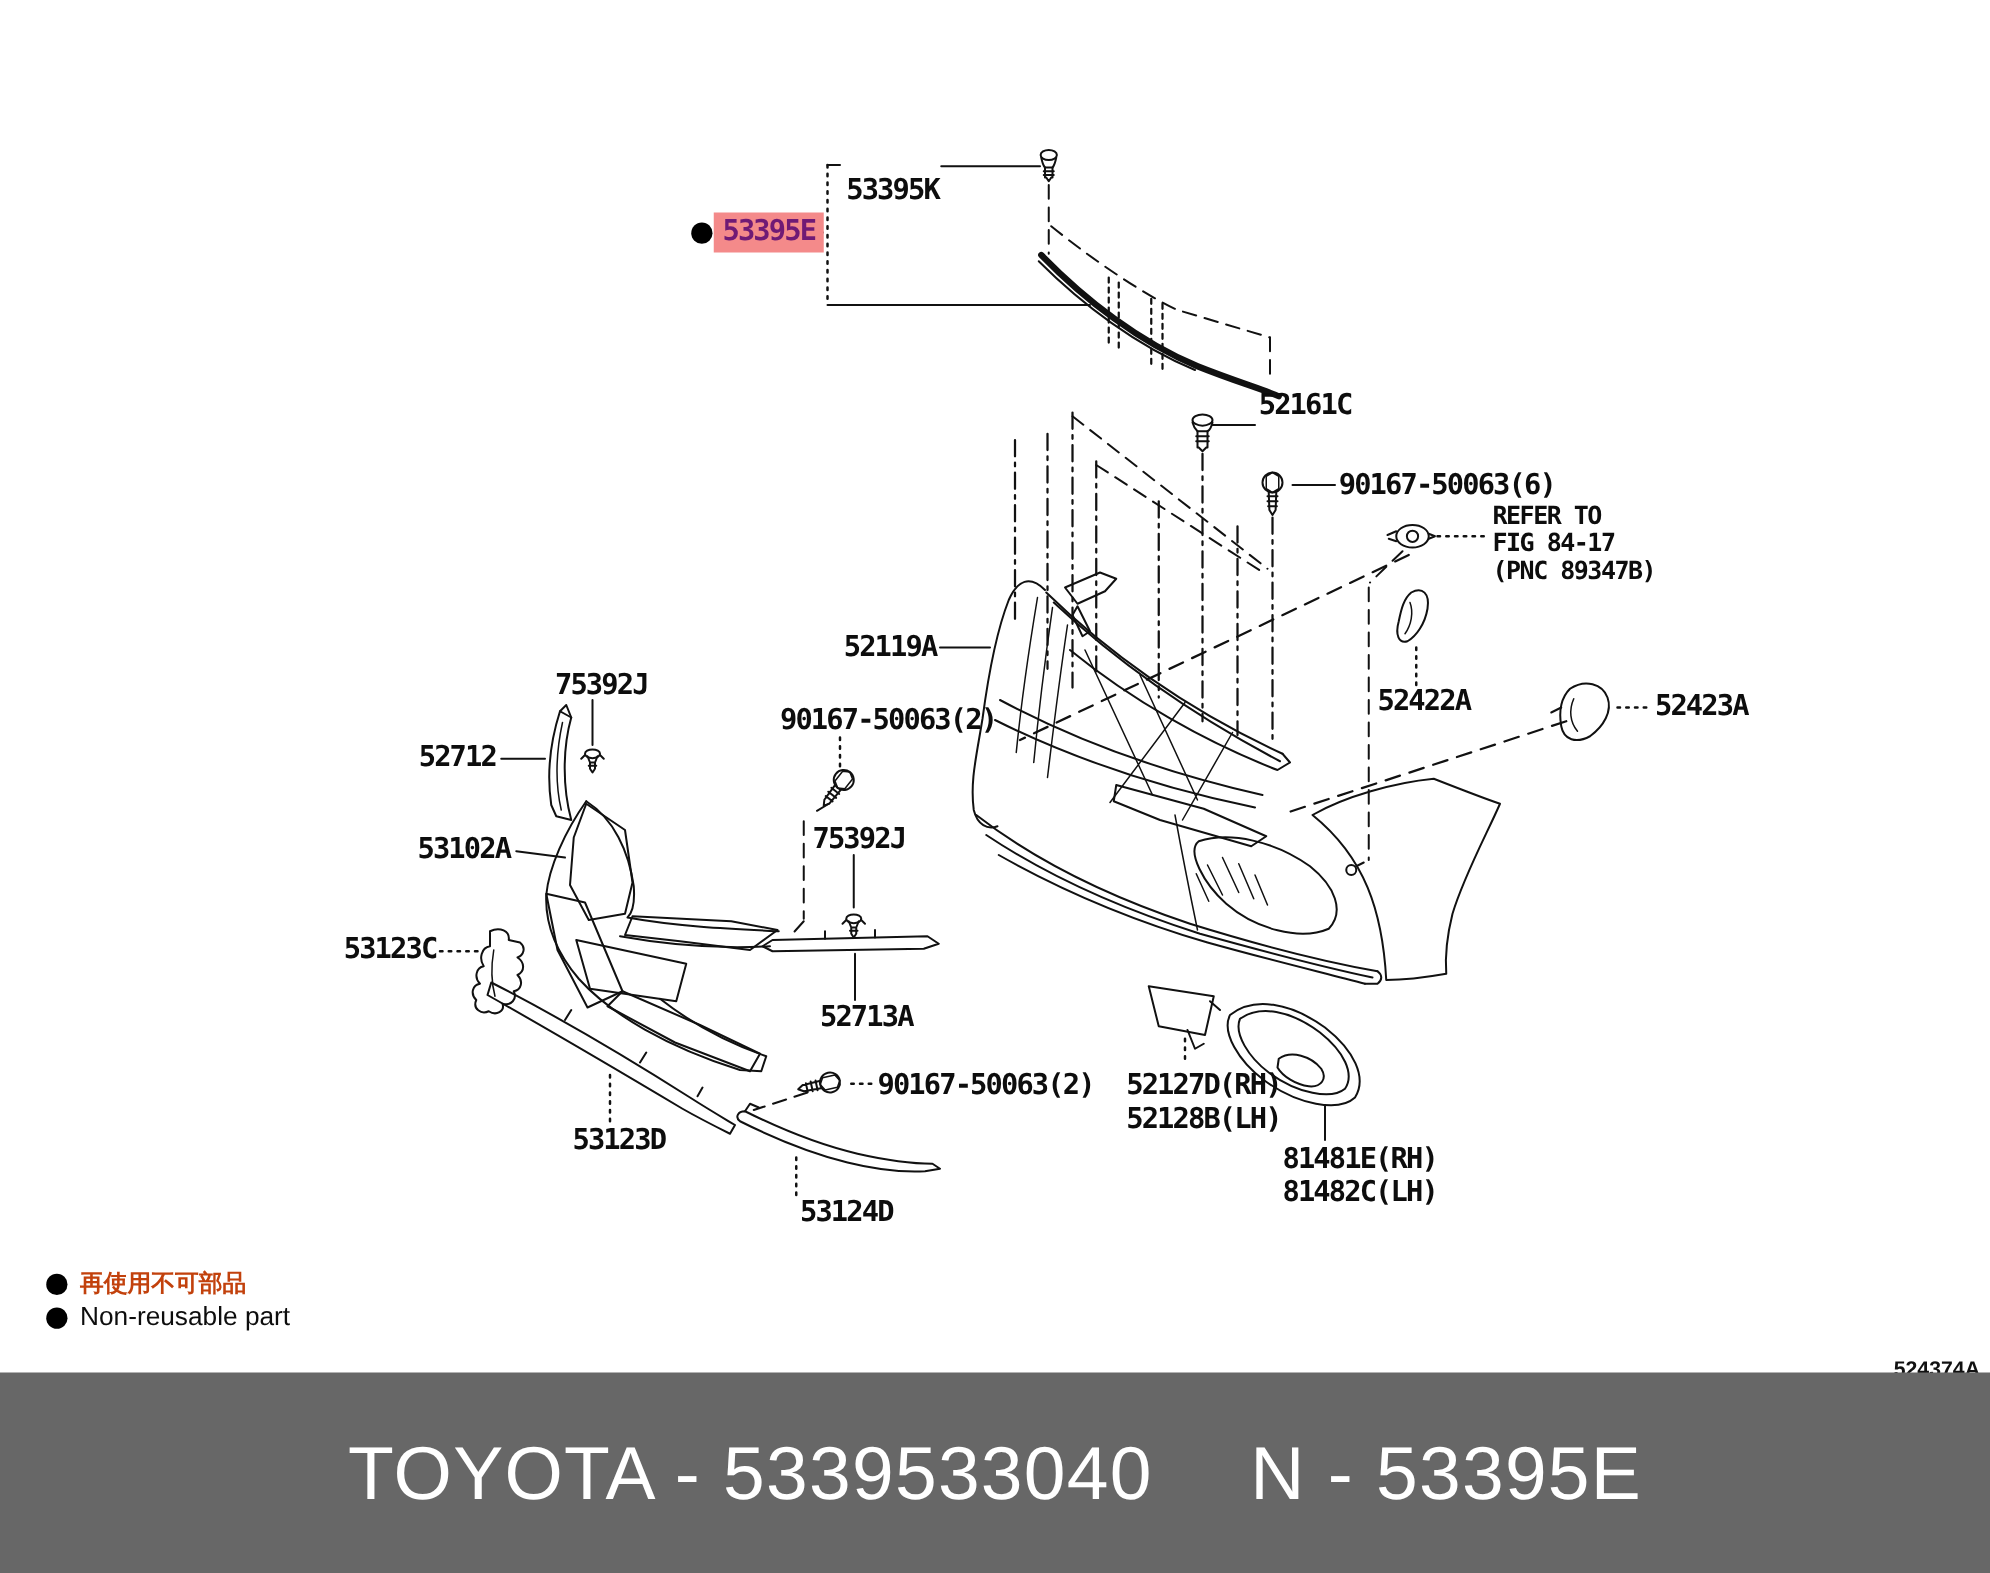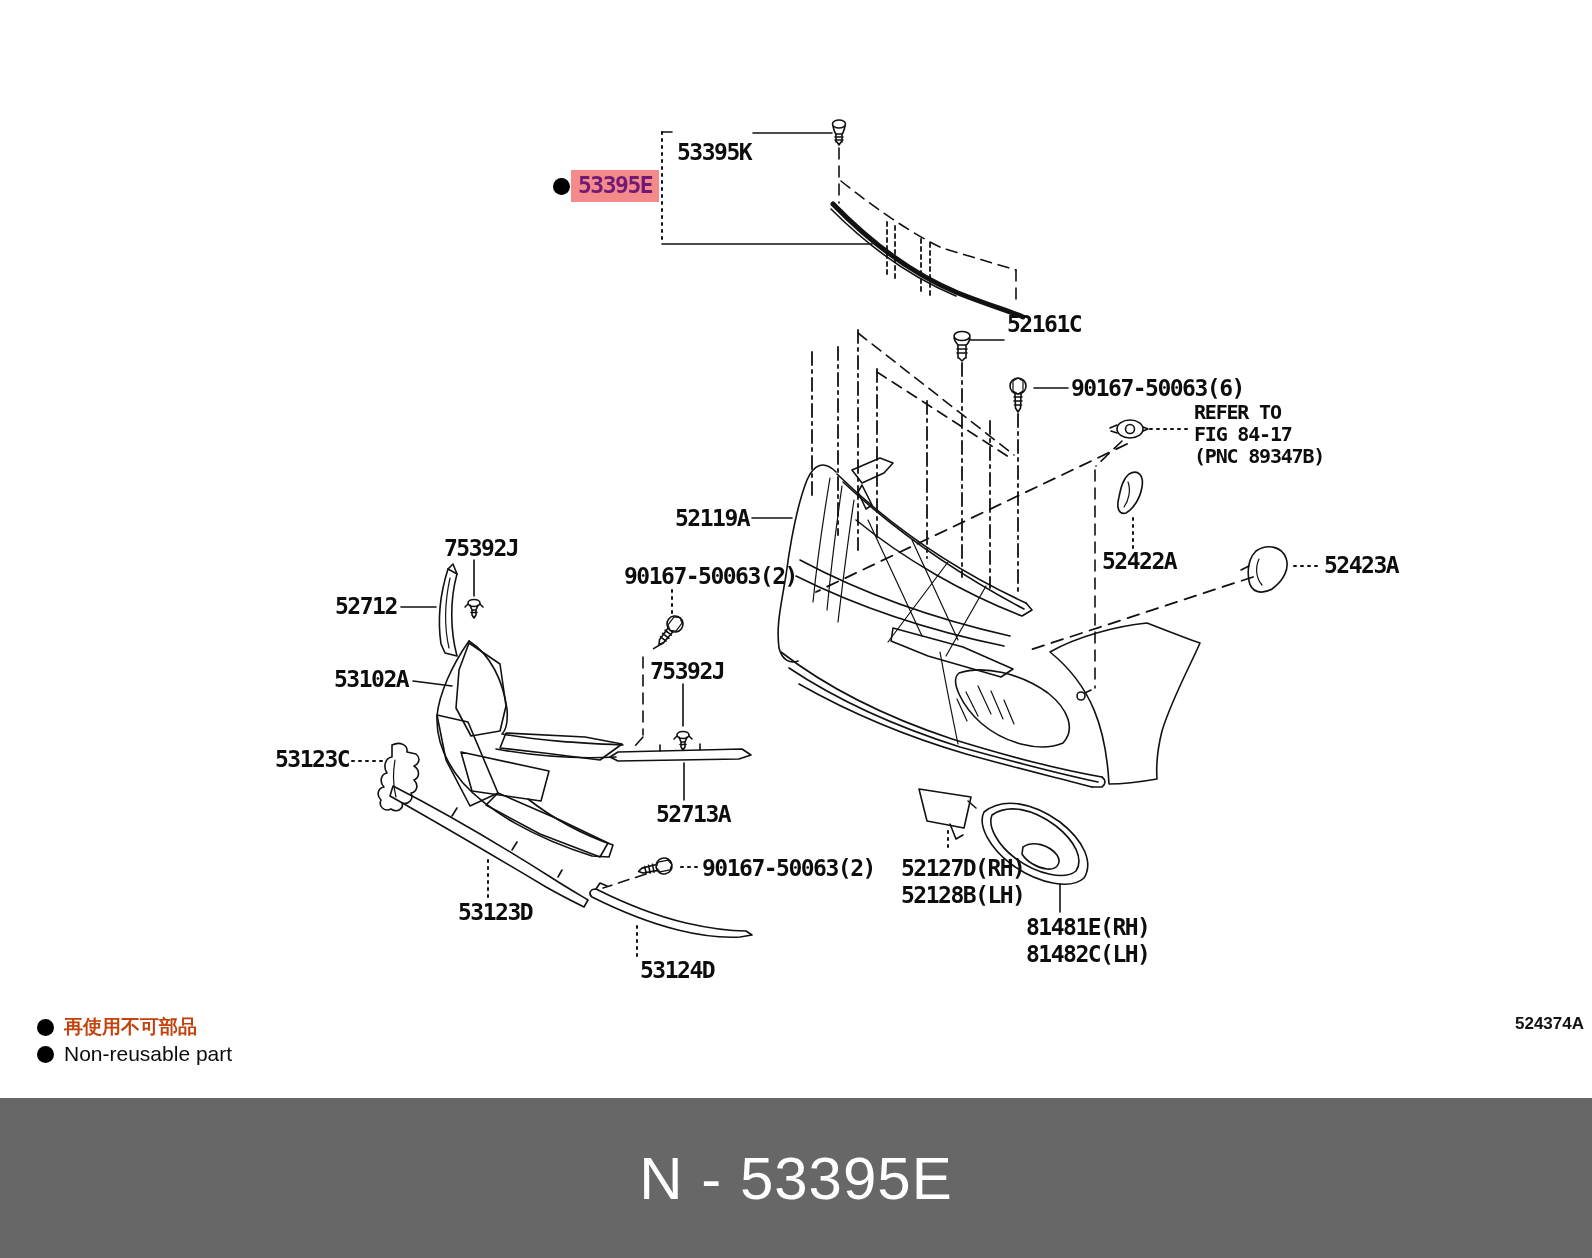--- a/index.html
+++ b/index.html
@@ -9,21 +9,21 @@
   svg.draw{position:absolute;left:0;top:0;}
   .lbl{position:absolute;font-family:"DejaVu Sans Mono",monospace;font-weight:bold;
        font-size:23px;letter-spacing:-1.5px;color:#0d0d0d;white-space:nowrap;line-height:1;}
   .lbl.sm{font-size:20px;letter-spacing:-1.2px;}
   .hl{background:#f48a8a;color:#701a75;padding:4px 7px 5px 7px;}
   .marker-dot{position:absolute;width:17px;height:17px;border-radius:50%;background:#000;}
   .legend-row{position:absolute;display:flex;align-items:center;gap:10px;}
   .legend-dot{width:17px;height:17px;border-radius:50%;background:#000;flex:0 0 auto;}
   .legend-jp{font-family:"DejaVu Sans",sans-serif;font-weight:bold;font-size:19px;color:#c2410c;}
   .legend-en{font-family:"Liberation Sans",sans-serif;font-weight:normal;font-size:21px;color:#0d0d0d;}
-  .figcode{position:absolute;left:1492px;top:1014px;width:92px;text-align:right;
+  .figcode{position:absolute;left:1492px;top:1086px;width:92px;text-align:right;
        font-family:"Liberation Sans",sans-serif;font-weight:bold;font-size:17px;color:#111;}
   .footer-bar{position:absolute;left:0;top:1098px;width:1592px;height:160px;background:#676767;
        display:flex;align-items:center;justify-content:center;gap:78px;}
   .footer-bar span{font-family:"Liberation Sans",sans-serif;font-size:60px;color:#ffffff;
        letter-spacing:1px;white-space:nowrap;}
   
   .s{stroke:#111;fill:none;stroke-width:1.6;stroke-linecap:round;stroke-linejoin:round;}
   .w5{stroke-width:5;}
   .th{stroke-width:1.2;}
   .dashA{stroke-dasharray:11 7;}
@@ -252,14 +252,15 @@
   </div>
   <div class="legend-row" style="left:37px;top:1042px;">
     <span class="legend-dot"></span>
     <span class="legend-en">Non-reusable part</span>
   </div>
 
   <div class="figcode">524374A</div>
 </div>
 
 <div class="footer-bar">
+  <span>TOYOTA - 5339533040</span>
   <span>N - 53395E</span>
 </div>
 
 </body></html>

